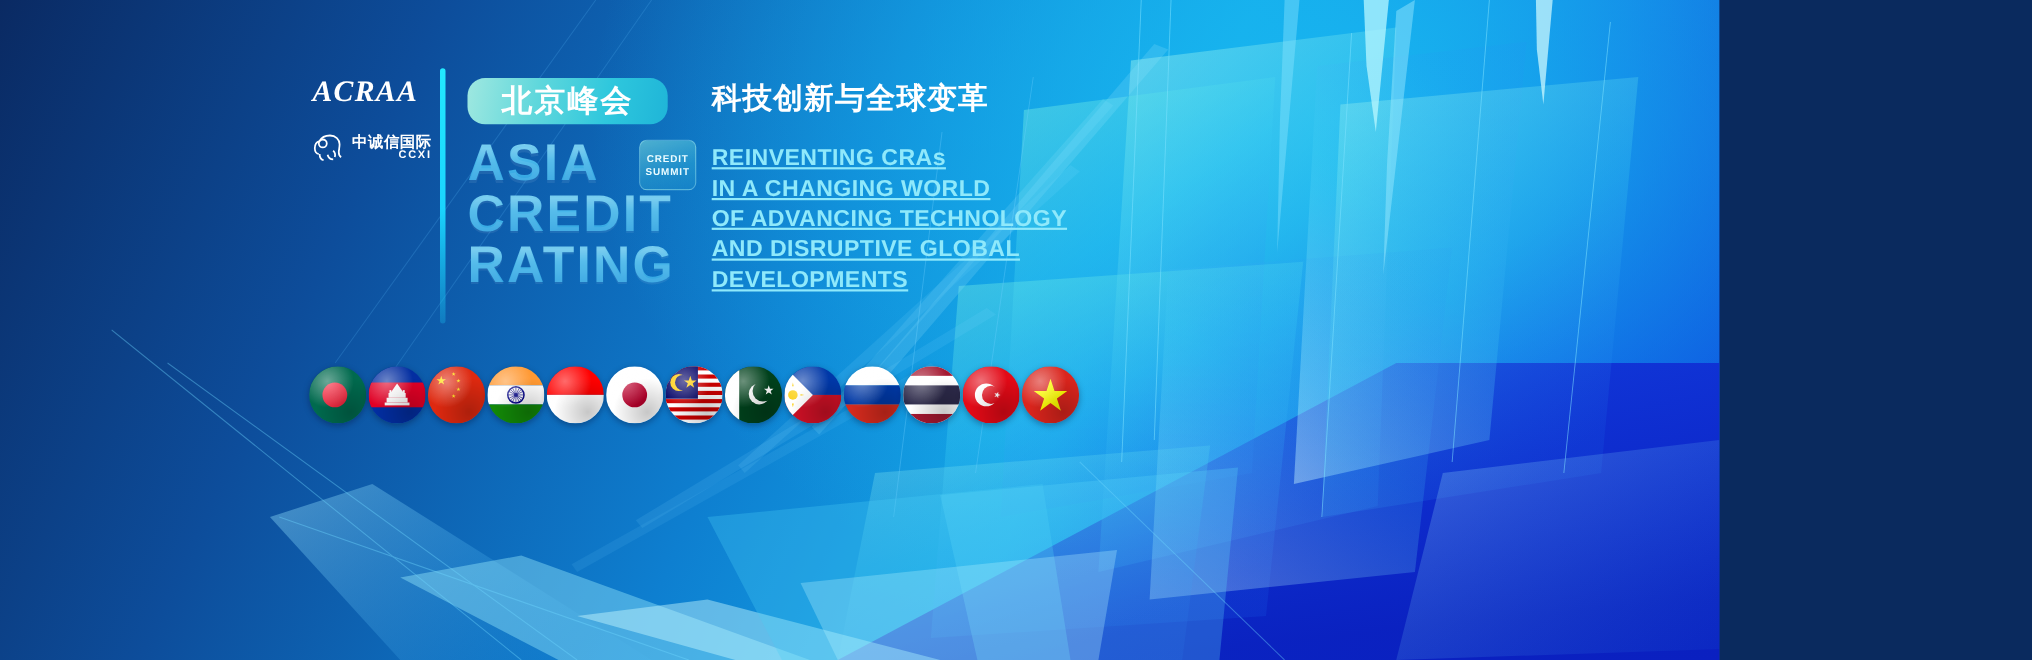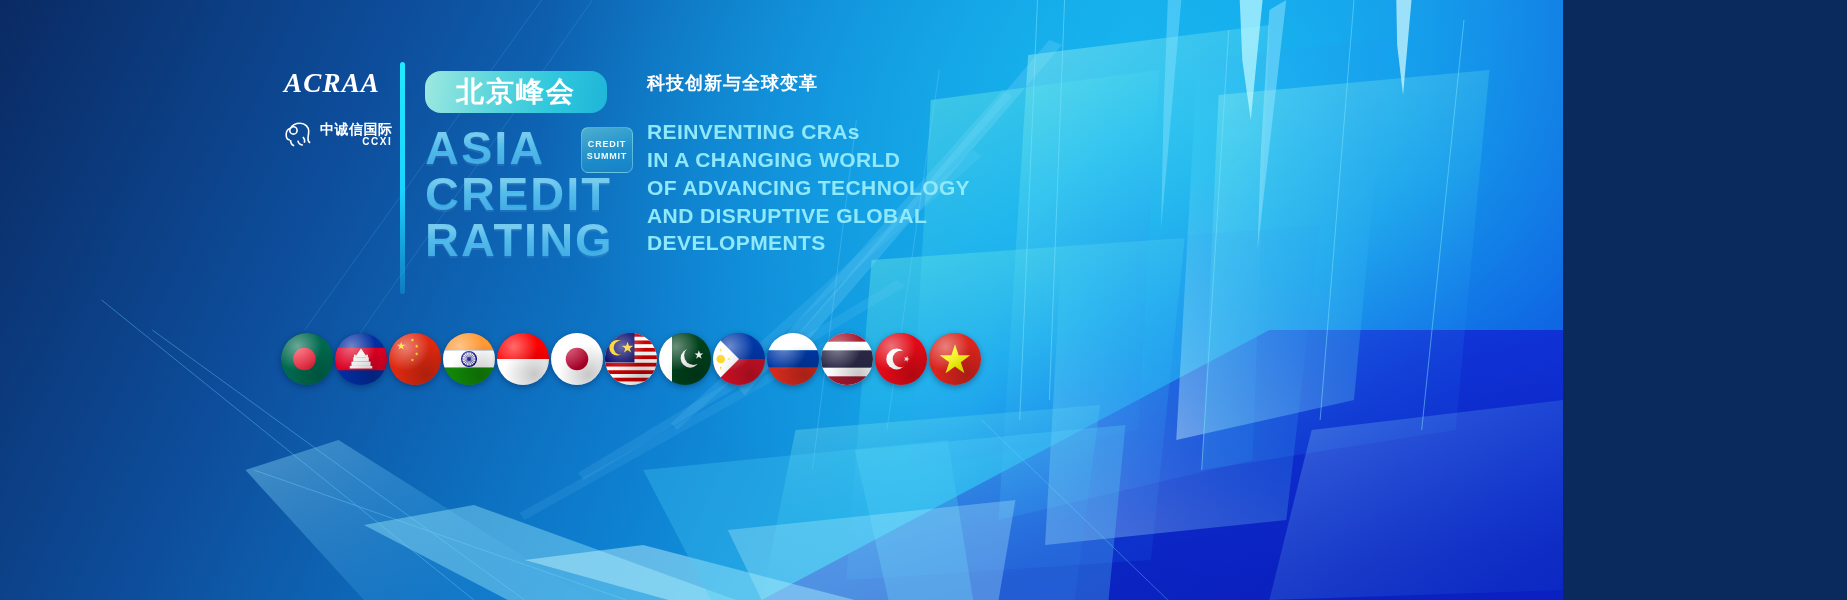--- a/index.html
+++ b/index.html
@@ -66,25 +66,25 @@
     position:absolute; right:-8px; top:2px; width:52px; height:46px; border-radius:7px;
     background:linear-gradient(160deg, rgba(130,230,225,.55) 0%, rgba(60,190,220,.35) 60%, rgba(40,160,210,.25) 100%);
     border:1px solid rgba(190,245,250,.35);
     display:flex; flex-direction:column; align-items:center; justify-content:center; gap:2px;
   }
   .summit-badge div{ font-size:9px; font-weight:bold; color:#eafcff; letter-spacing:.8px; }
 
   
   .right-col{ position:absolute; left:647px; top:72px; }
   .cn-sub{
-    font-size:18px; font-weight:bold; color:#ffffff; line-height:1.32; letter-spacing:1px;
+    font-size:27px; font-weight:bold; color:#ffffff; line-height:1.32; letter-spacing:1px;
   }
   .en-block{ margin-top:22px; }
   .en-line{
-    font-size:21px; font-weight:bold; color:#8fe9fb; letter-spacing:.4px; line-height:1.33;
+    font-size:21px; font-weight:bold; color:#8fe9fb; letter-spacing:.4px; line-height:1.33;text-decoration:underline;
   }
 
   
   .flags{ position:absolute; left:281px; top:333px; display:flex; gap:2px; }
   .flag{
     width:52px; height:52px; border-radius:50%; overflow:hidden; position:relative;
     box-shadow:0 2px 6px rgba(0,10,40,.35);
   }
   .flag svg{ width:100%; height:100%; display:block; }
   .flag::after{

